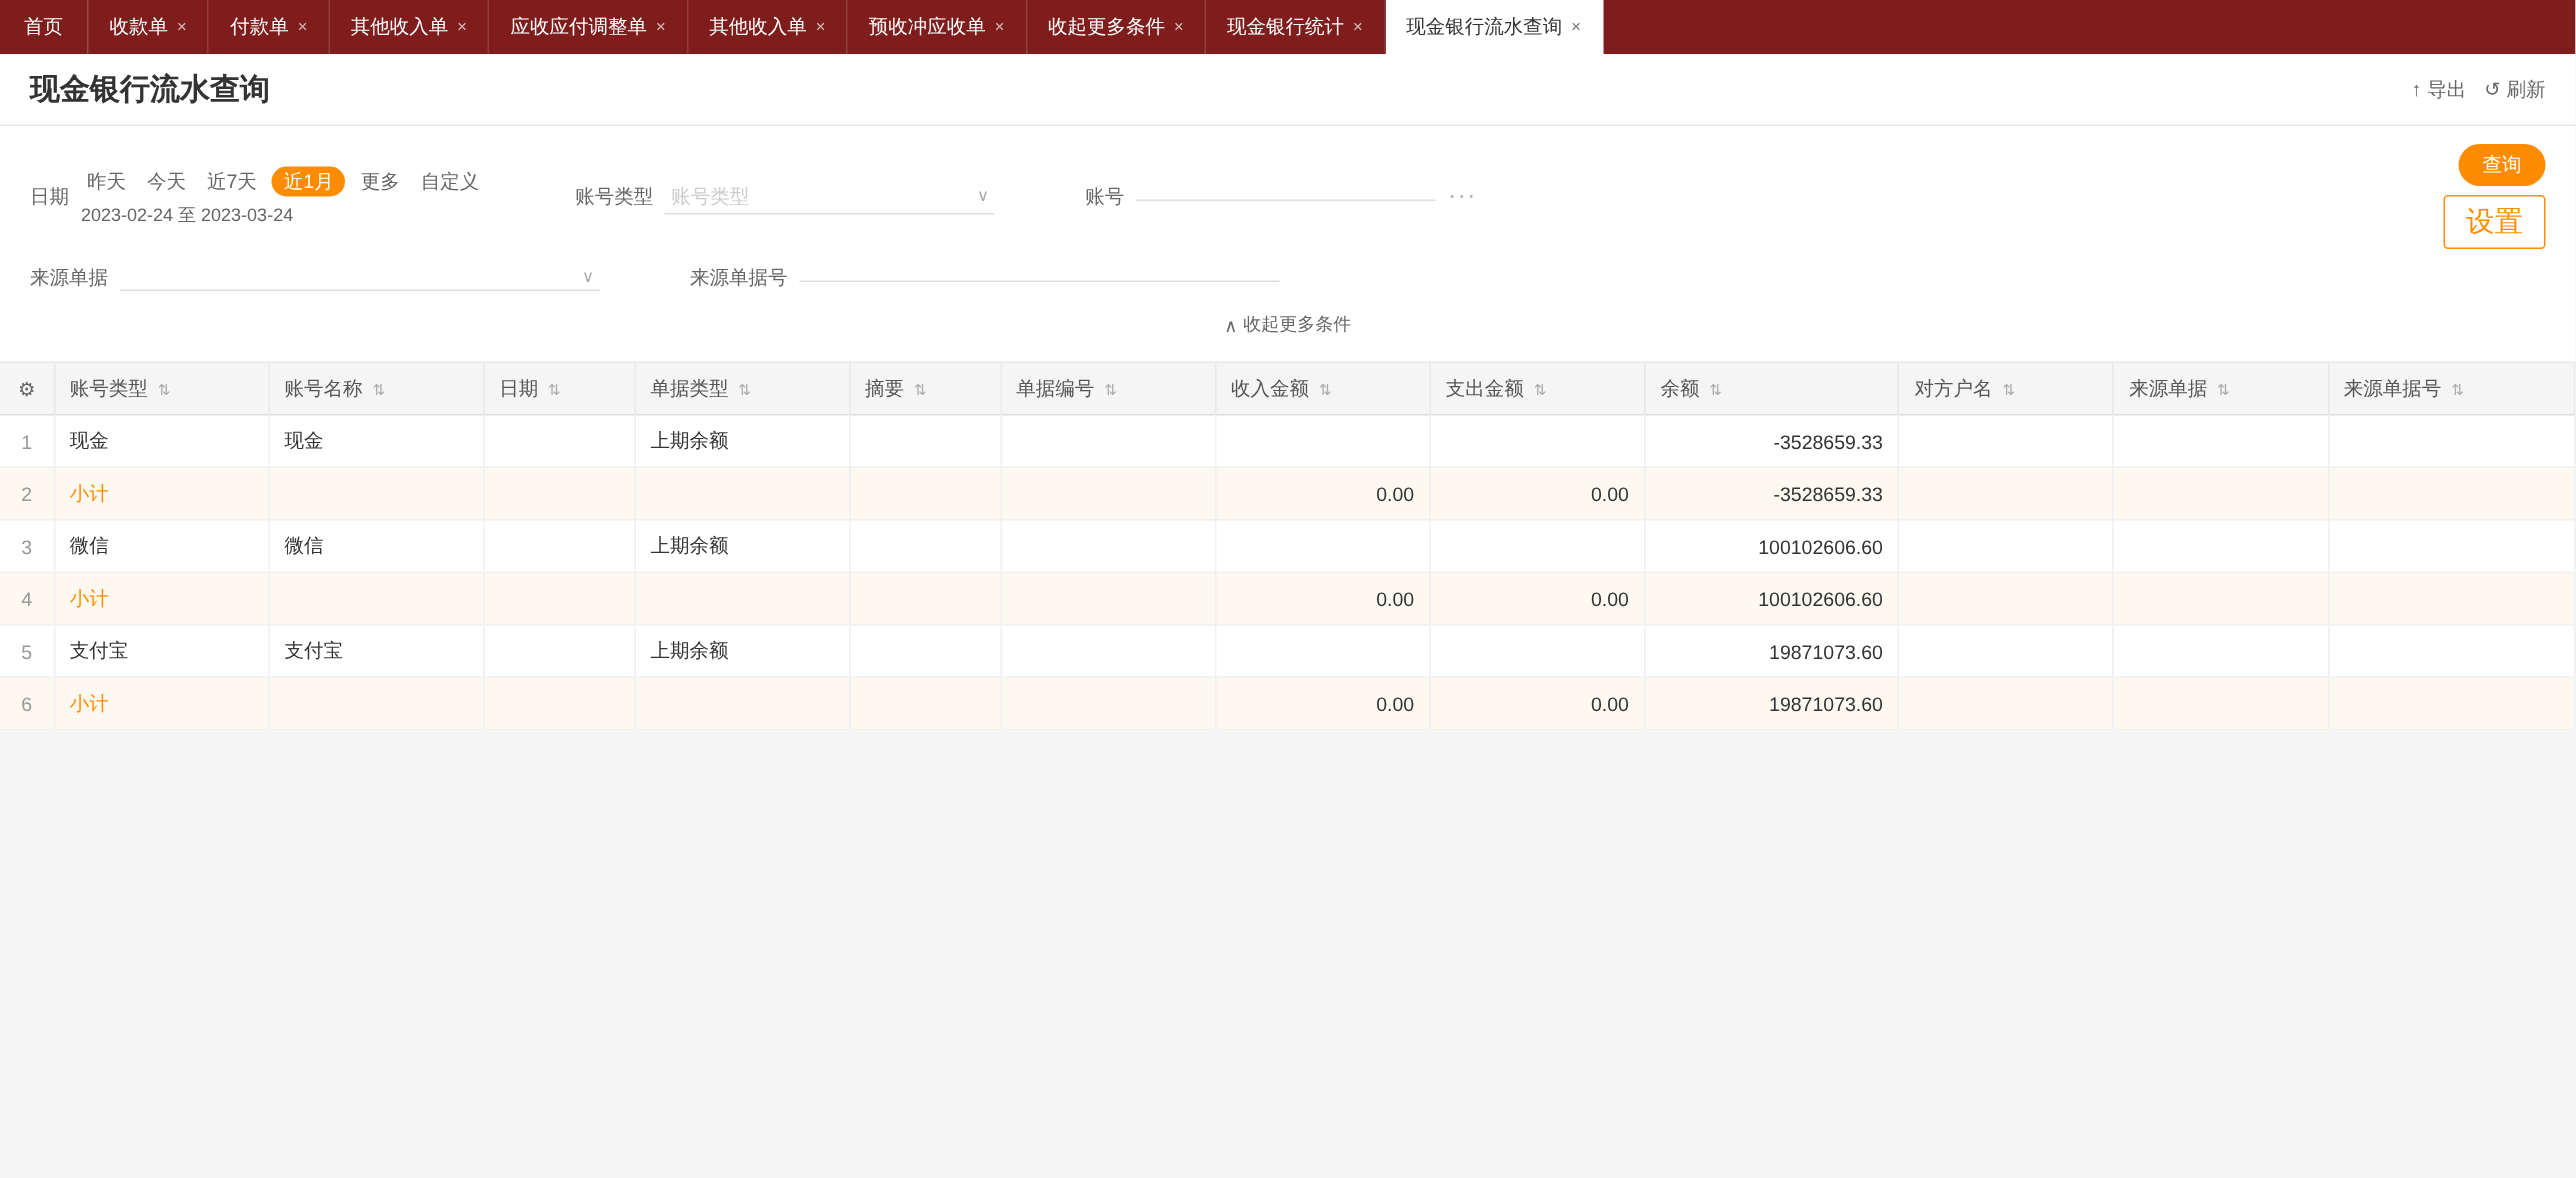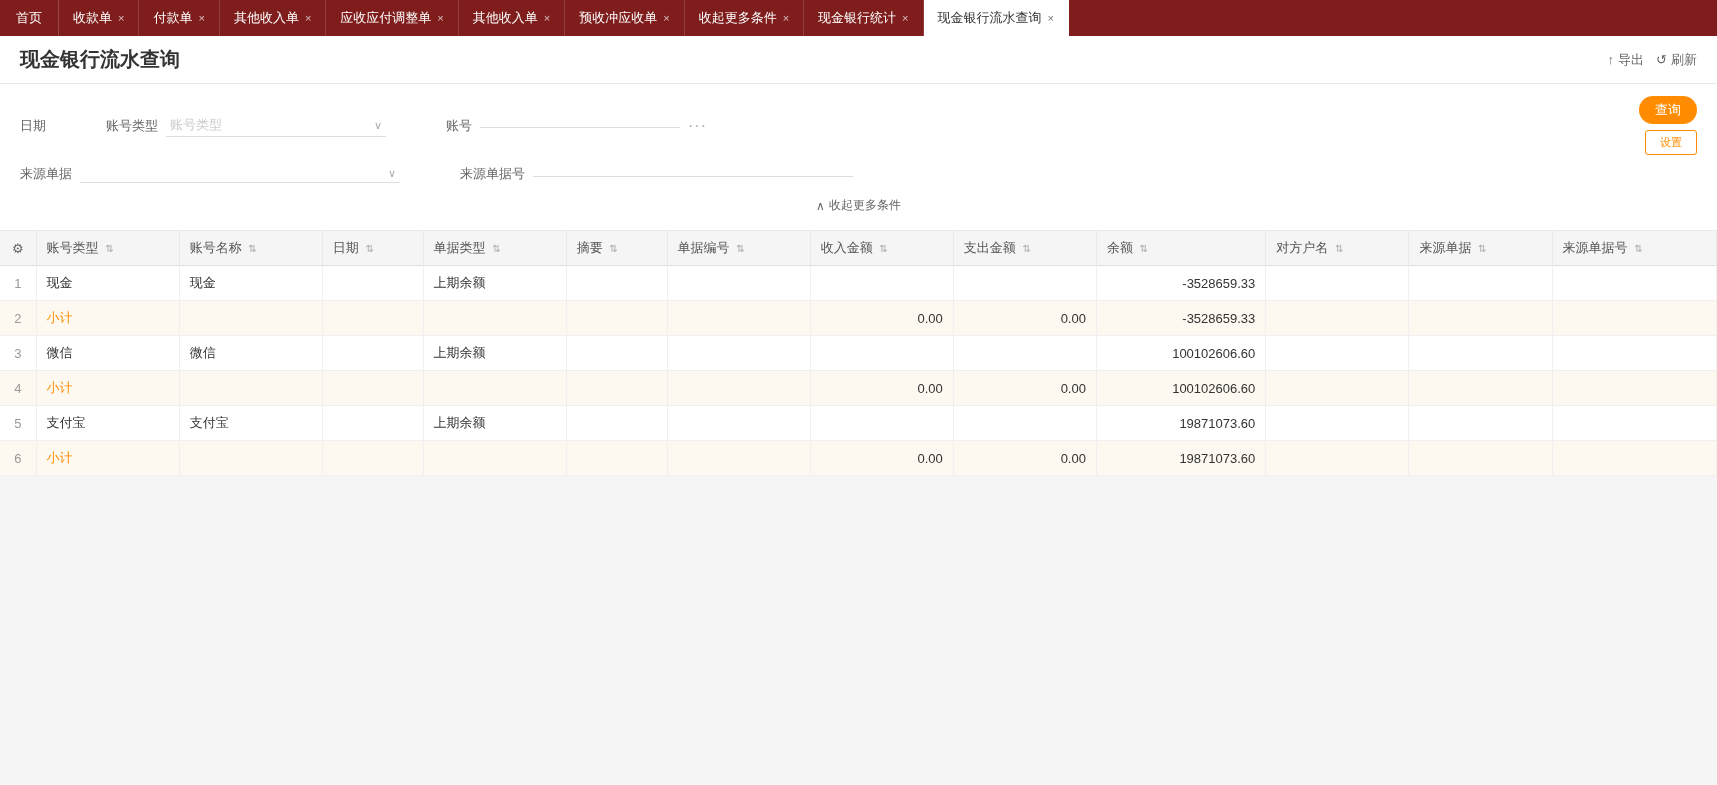--- a/index.html
+++ b/index.html
@@ -142,21 +142,21 @@
       cursor: pointer;
       font-size: 13px;
     }
     .settings-btn {
       background: #fff;
       color: #ff8c00;
       border: 1px solid #ff8c00;
       padding: 4px 14px;
       border-radius: 3px;
       cursor: pointer;
-      font-size: 11px;
+      font-size: 19px;
     }
     .btn-group-right {
       display: flex;
       flex-direction: column;
       gap: 6px;
       align-items: flex-end;
       margin-left: auto;
     }
     .collapse-bar {
       display: flex;
@@ -286,20 +286,31 @@
       <span>刷新</span>
     </div>
   </div>
 </div>
 
 <div class="filter-area">
   <div class="filter-row">
 
     <div class="filter-group">
       <span class="filter-label">日期</span>
+      <div style="display:flex; flex-direction:column; gap:4px;">
+        <div class="date-shortcuts">
+          <span class="date-shortcut">昨天</span>
+          <span class="date-shortcut">今天</span>
+          <span class="date-shortcut">近7天</span>
+          <span class="date-shortcut active">近1月</span>
+          <span class="date-shortcut">更多</span>
+          <span class="date-shortcut">自定义</span>
+        </div>
+        <div class="date-range">2023-02-24 至 2023-03-24</div>
+      </div>
     </div>
 
     <div class="filter-group" style="margin-left: 40px;">
       <span class="filter-label">账号类型</span>
       <div class="filter-select" style="min-width: 220px;">
         <span style="flex:1; color:#ccc;">账号类型</span>
         <span class="chevron">∨</span>
       </div>
     </div>
 

